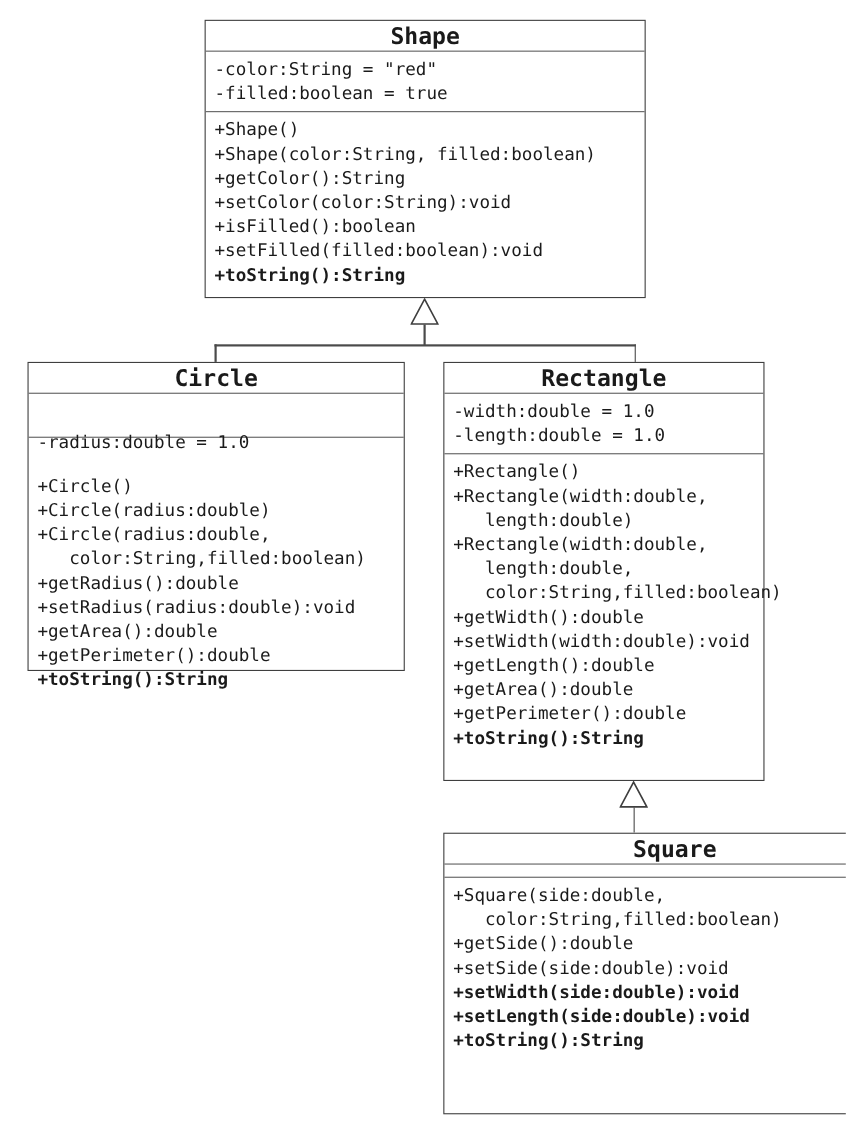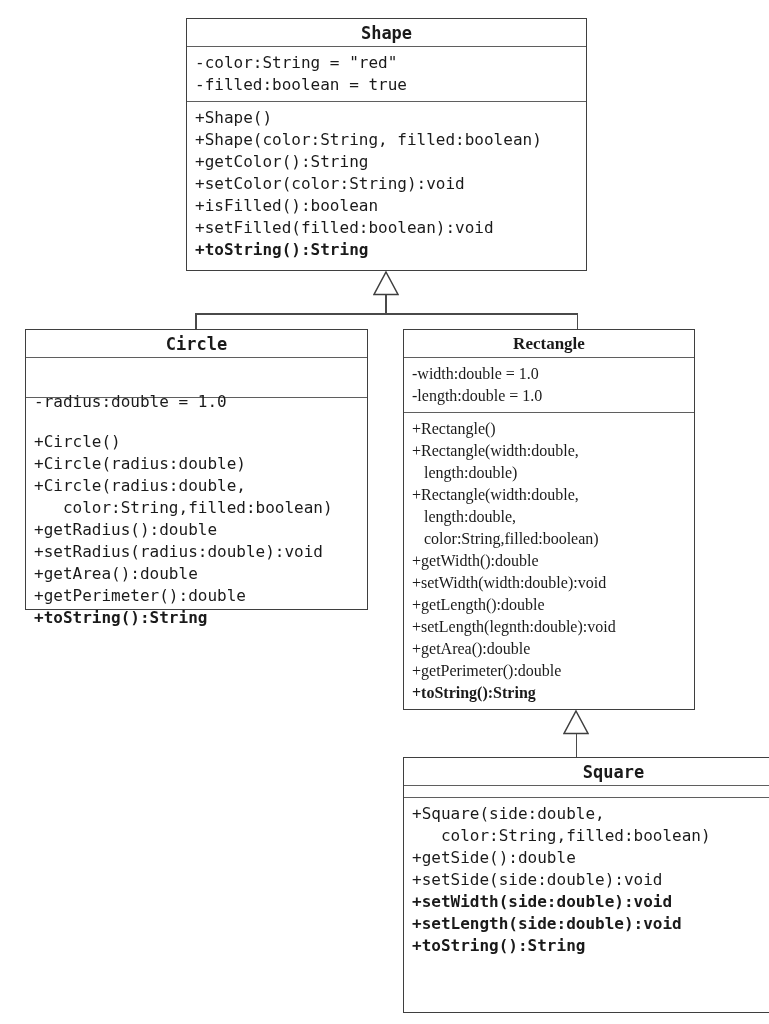--- a/index.html
+++ b/index.html
@@ -19,21 +19,21 @@
     display: flex;
     flex-direction: column;
   }
   .c-title {
     height: 28px;
     flex: 0 0 28px;
     display: flex;
     align-items: center;
     justify-content: center;
     font-weight: bold;
-    font-size: 17px;
+    font-size: 21px;
     color: #1a1a1a;
     border-bottom: 1px solid #5f5f5f;
   }
   .c-attrs {
     padding: 5px 8px;
     border-bottom: 1px solid #5f5f5f;
     min-height: 12px;
   }
   .c-methods {
     padding: 5px 8px;
@@ -95,37 +95,36 @@
         <div class="line">+Circle(radius:double,</div>
         <div class="line">   color:String,filled:boolean)</div>
         <div class="line">+getRadius():double</div>
         <div class="line">+setRadius(radius:double):void</div>
         <div class="line">+getArea():double</div>
         <div class="line">+getPerimeter():double</div>
         <div class="line bold">+toString():String</div>
       </div>
   </div>
 
-  <div class="class-box" style="left:403px; top:329px; width:292px; height:381px;font-family:Liberation Serif, serif;">
+  <div class="class-box" style="left:403px; top:329px; width:292px; height:381px;">
     <div class="c-title">Rectangle</div>
     <div class="c-attrs">
         <div class="line">-width:double = 1.0</div>
         <div class="line">-length:double = 1.0</div>
       </div>
     <div class="c-methods">
         <div class="line">+Rectangle()</div>
         <div class="line">+Rectangle(width:double,</div>
         <div class="line">   length:double)</div>
         <div class="line">+Rectangle(width:double,</div>
         <div class="line">   length:double,</div>
         <div class="line">   color:String,filled:boolean)</div>
         <div class="line">+getWidth():double</div>
         <div class="line">+setWidth(width:double):void</div>
         <div class="line">+getLength():double</div>
-        <div class="line">+setLength(legnth:double):void</div>
         <div class="line">+getArea():double</div>
         <div class="line">+getPerimeter():double</div>
         <div class="line bold">+toString():String</div>
       </div>
   </div>
 
   <div class="class-box" style="left:403px; top:757px; width:421px; height:256px;">
     <div class="c-title">Square</div>
     <div class="c-attrs"></div>
     <div class="c-methods">

